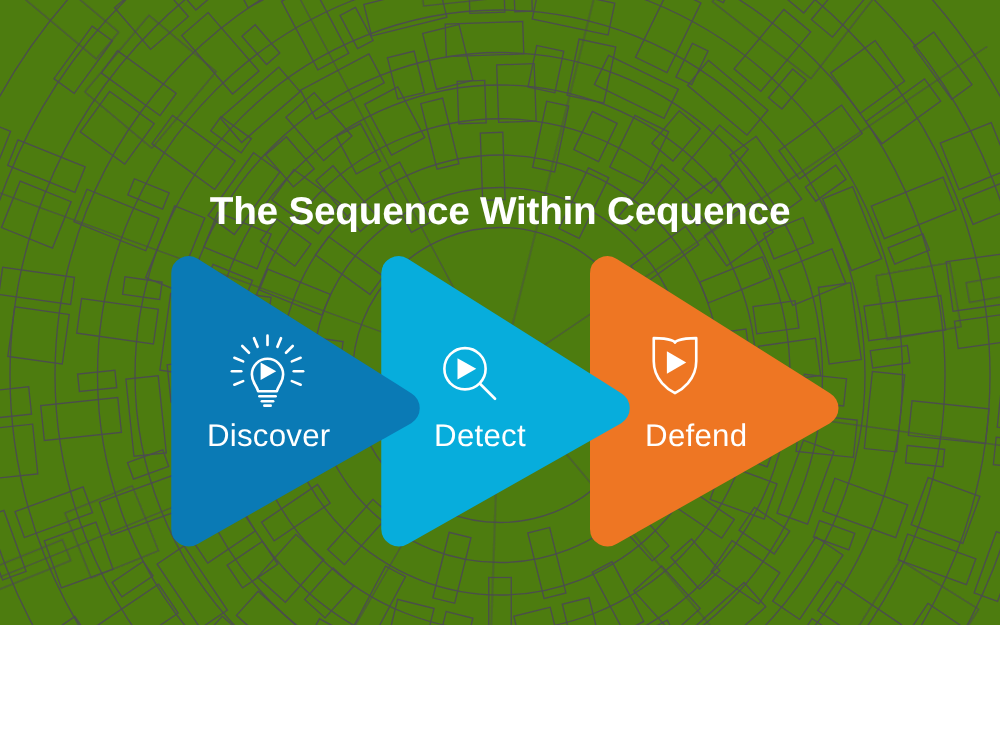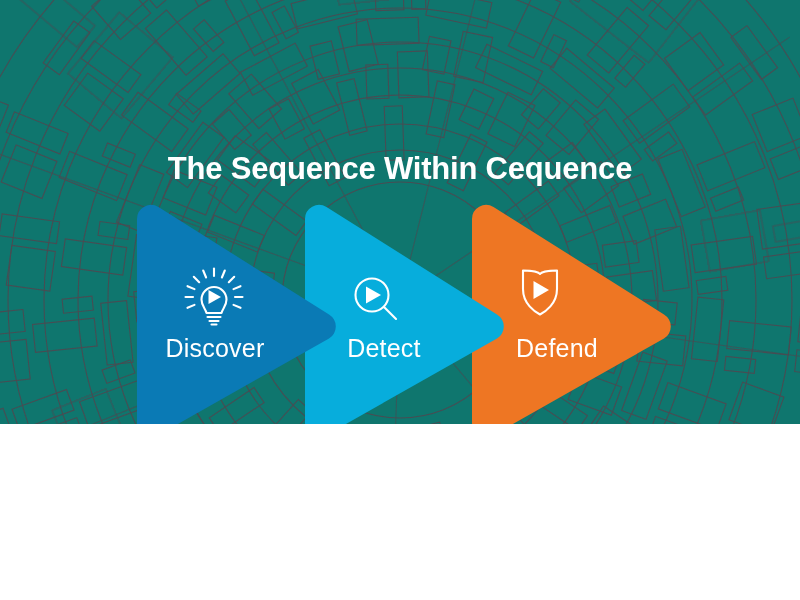--- a/index.html
+++ b/index.html
@@ -3,22 +3,22 @@
 <meta charset="utf-8">
 <style>
   * { margin:0; padding:0; box-sizing:border-box; }
   html, body {
     width:800px; height:600px;
     font-family:"Liberation Sans", sans-serif;
     overflow:hidden;
   }
   #stage {
     position:relative;
-    width:800px; height:424px;
-    background:#0f766e;
+    width:800px; height:500px;
+    background:#4d7c0f;
     overflow:hidden;
   }
   
   #bg-pattern {
     position:absolute; inset:0;
     width:800px; height:600px;
     pointer-events:none;
   }
   
   #title {

